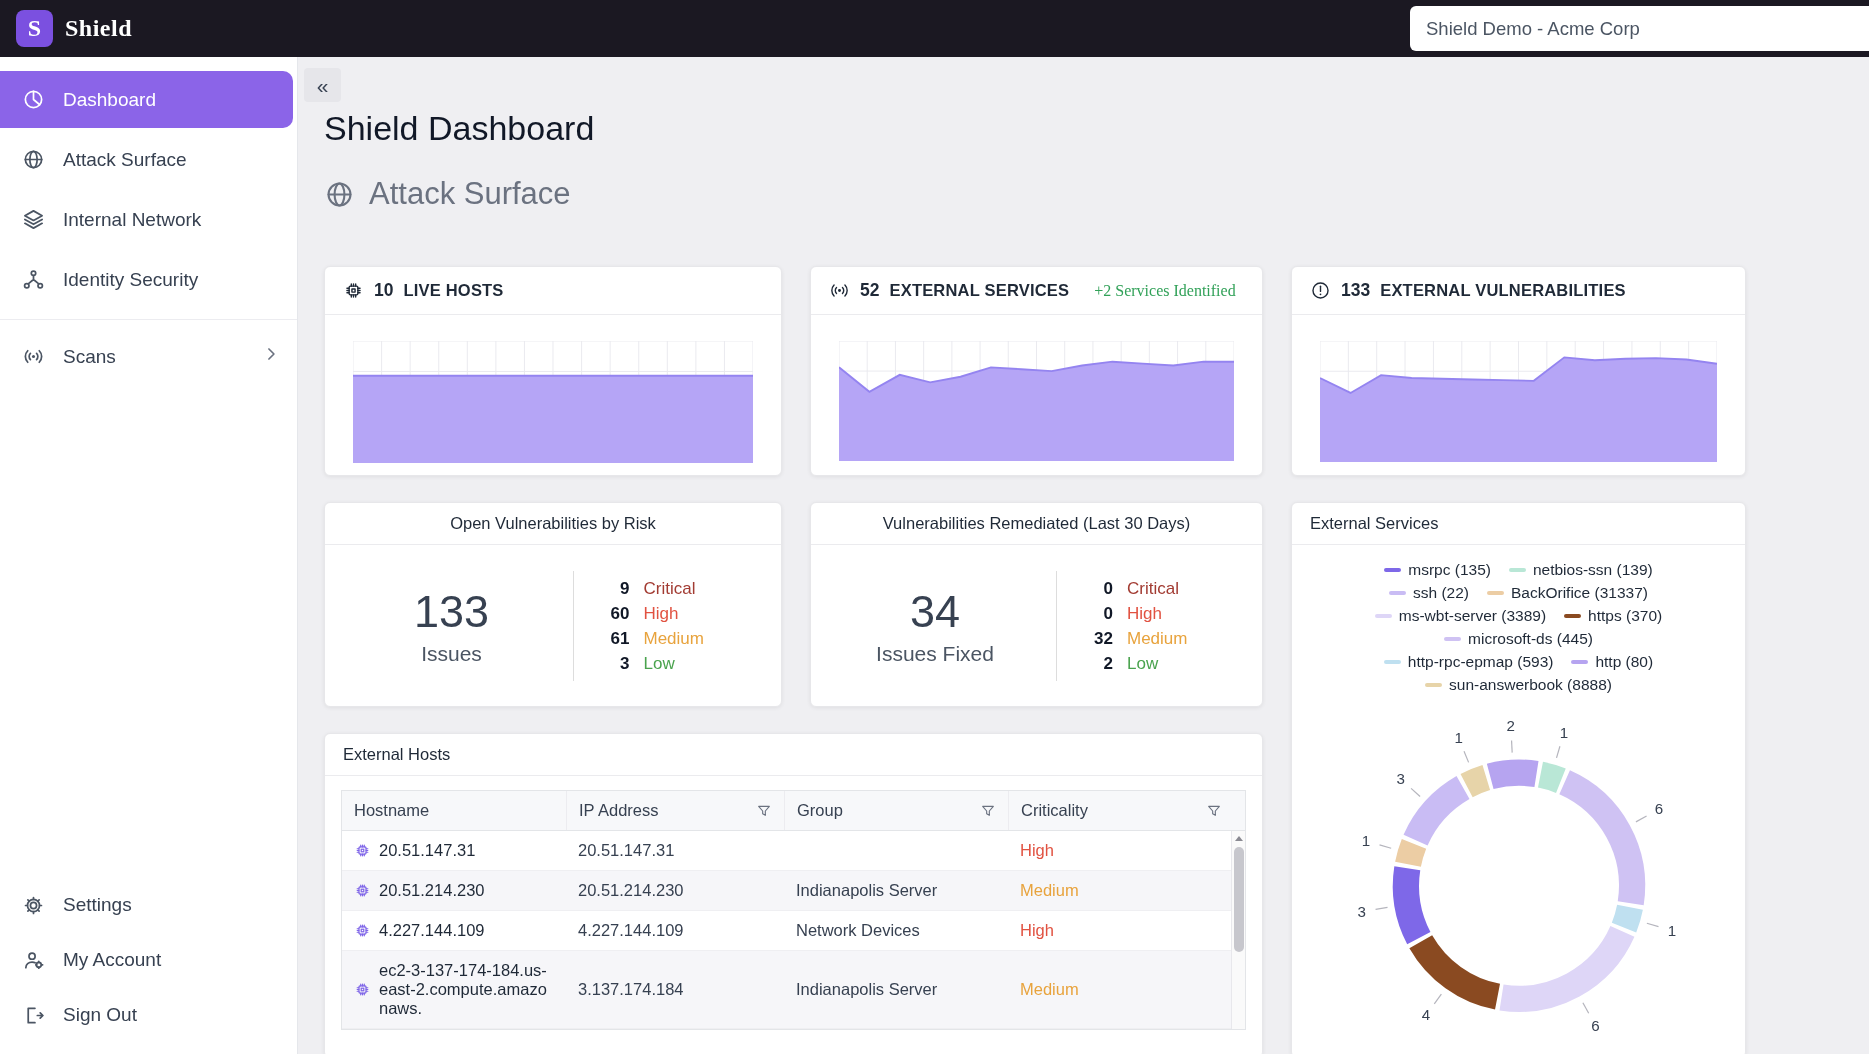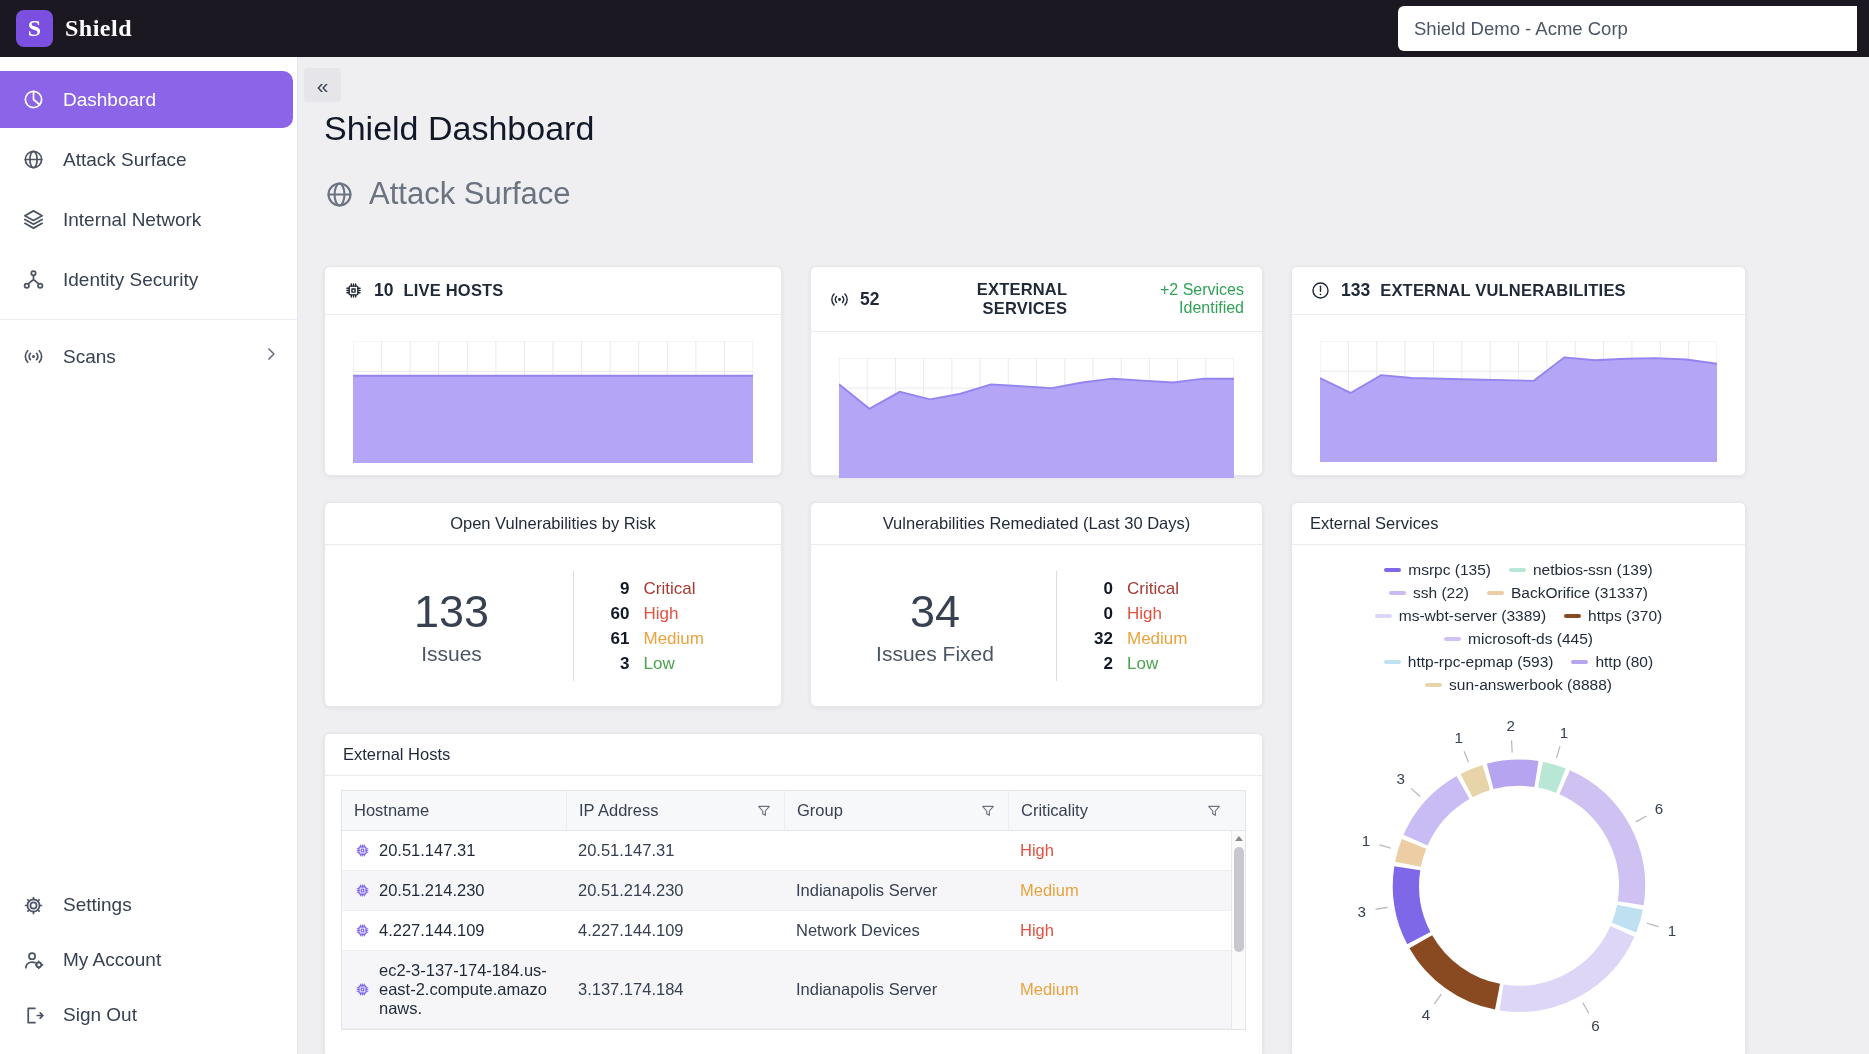--- a/index.html
+++ b/index.html
@@ -7,21 +7,21 @@
     --c-critical:#a23b32; --c-high:#e15241; --c-medium:#e8a33d; --c-low:#4aa34e;
   }
   *{box-sizing:border-box;margin:0;padding:0;}
   html,body{width:1869px;height:1054px;overflow:hidden;}
   body{font-family:"Liberation Sans",sans-serif;background:#efeff2;color:#1f2937;}
 
   
   .topbar{height:57px;background:#1b1822;display:flex;align-items:center;padding-left:16px;position:relative;}
   .logo-box{width:37px;height:37px;border-radius:8px;background:var(--c-accentDark);color:#fff;display:flex;align-items:center;justify-content:center;font-family:"Liberation Serif",serif;font-size:24px;font-weight:700;}
   .brand{margin-left:12px;color:#fff;font-family:"Liberation Serif",serif;font-weight:700;font-size:24px;letter-spacing:.5px;}
-  .org-select{position:absolute;right:12px;top:6px;width:459px;height:45px;background:#fff;border-radius:6px 0 0 6px;display:flex;align-items:center;padding-left:16px;font-size:18.5px;color:#4b5563;cursor:pointer;}
+  .org-select{position:absolute;right:0;top:6px;width:459px;height:45px;background:#fff;border-radius:6px 0 0 6px;display:flex;align-items:center;padding-left:16px;font-size:18.5px;color:#4b5563;cursor:pointer;}
 
   
   .shell{display:flex;height:997px;}
   .sidebar{width:298px;background:#fff;border-right:1px solid #e5e7eb;display:flex;flex-direction:column;padding-top:14px;flex:none;text-align:center;}
   .nav-item{display:flex;align-items:center;gap:18px;height:57px;padding:0 16px 0 22px;font-size:19px;color:#374151;cursor:pointer;margin-bottom:3px;}
   .nav-item svg{width:23px;height:23px;color:#4b5563;flex:none;}
   .nav-item.active{background:var(--c-accent);color:#fff;border-radius:0 10px 10px 0;margin-right:4px;}
   .nav-item.active svg{color:#fff;}
   .nav-divider{border-top:1px solid #ececf0;margin:8px 0;}
   .nav-chevron{margin-left:auto;}
@@ -38,21 +38,21 @@
 
   .grid{margin-top:54px;display:grid;grid-template-columns:458px 453px 455px;column-gap:28px;row-gap:26px;grid-template-rows:210px 205px auto;}
   .card{background:#fff;border:1px solid #e7e7ea;border-radius:6px;box-shadow:0 1px 4px rgba(0,0,0,.07);}
 
   
   .stat-card{display:flex;flex-direction:column;text-align:right;}
   .stat-head{display:flex;align-items:center;gap:10px;padding:13px 18px;border-bottom:1px solid #ebebee;color:#1f2937;}
   .stat-head svg{width:21px;height:21px;color:#1f2937;flex:none;}
   .stat-value{font-weight:700;font-size:17.5px;}
   .stat-label{font-size:16.5px;font-weight:600;letter-spacing:.2px;}
-  .stat-badge{color:var(--c-positive);font-size:16px;margin-left:15px;}
+  .stat-badge{color:var(--c-positive);font-size:16px;margin-left:15px;font-family:Liberation Serif, serif;}
   .stat-chart{flex:1;padding:26px 28px 22px;}
   .spark{width:100%;height:100%;display:block;}
 
   
   .card-title{text-align:center;padding:11px 4px;border-bottom:1px solid #ebebee;font-size:16.5px;color:#1f2937;}
   .card-title.left{text-align:left;padding-left:18px;}
   .risk-body{display:flex;align-items:center;justify-content:center;gap:26px;padding:20px 8px;height:162px;}
   .risk-big{width:190px;text-align:center;}
   .big-num{font-size:45px;color:#374151;}
   .big-label{font-size:21px;color:#4b5563;margin-top:4px;}

